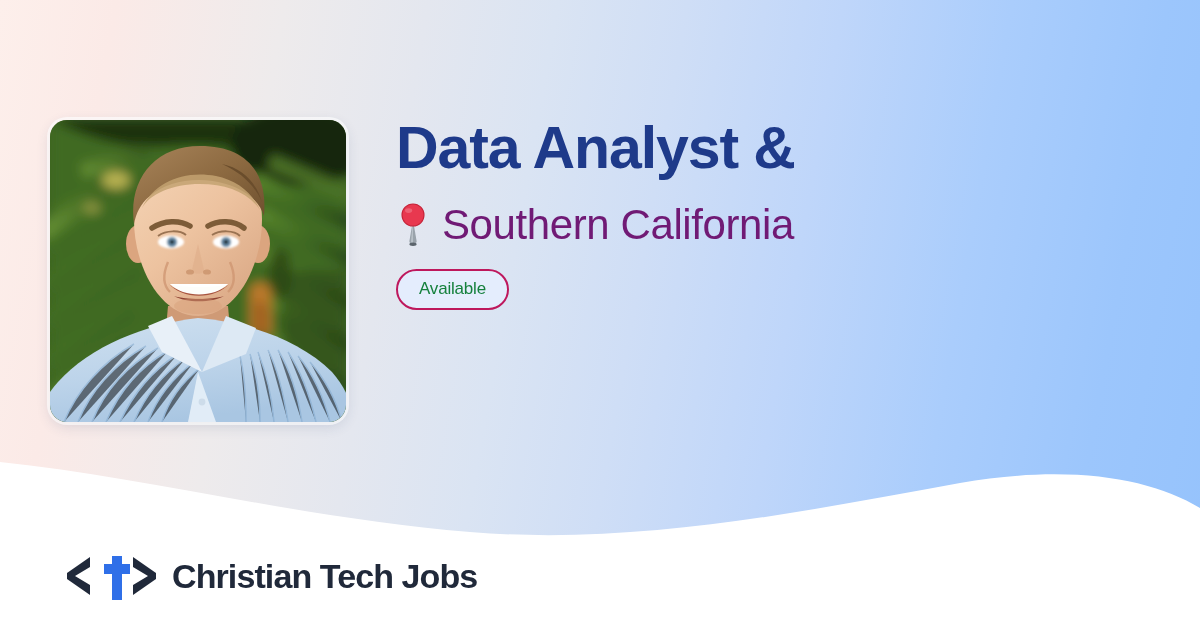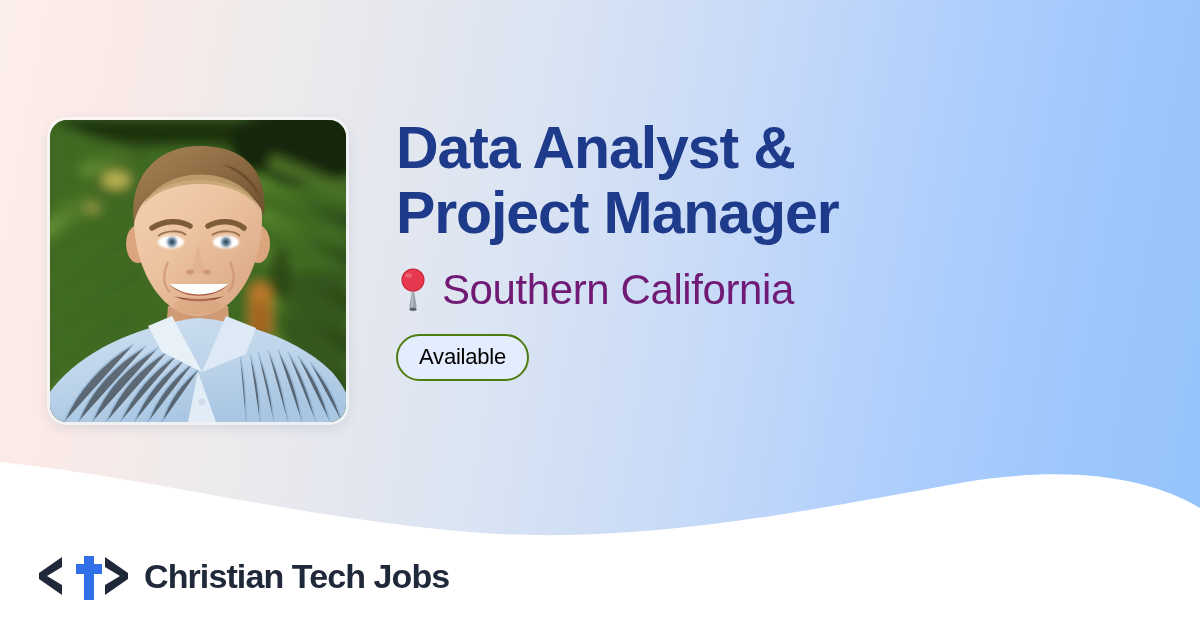--- a/index.html
+++ b/index.html
@@ -101,33 +101,33 @@
     line-height: 1;
     color: #701a75;
     letter-spacing: -0.4px;
     white-space: nowrap;
   }
 
   .badge-row { margin-top: 16px; }
   .badge {
     display: inline-block;
     padding: 8px 21px 10px 21px;
-    border: 2px solid #4d7c0f;
+    border: 2px solid #be185d;
     border-radius: 999px;
     background: #e4edfd;
-    color: #000000;
-    font-size: 22px;
+    color: #15803d;
+    font-size: 17px;
     line-height: 1.15;
     letter-spacing: -0.2px;
   }
 
   
   #brand {
     position: absolute;
-    left: 36px;
+    left: 64px;
     top: 548px;
     height: 56px;
     display: flex;
     align-items: center;
   }
   #brand-mark { width: 94px; height: 56px; flex: 0 0 auto; display:block; }
   #brand-name {
     margin-left: 14px;
     font-size: 34px;
     font-weight: bold;
@@ -309,21 +309,20 @@
         <path d="M124 176 C 136 183, 162 183, 174 176 C 162 180, 136 180, 124 176 Z" fill="#8e4232"></path>
 
         <ellipse cx="148" cy="186" rx="24" ry="8" fill="#d8a07a" opacity="0.45"></ellipse>
       </g>
     </svg>
   </div>
 
   <div id="info">
     <h1 class="headline">
       <span class="ln">Data Analyst &amp;</span>
-      <span class="ln">Project Manager</span>
     </h1>
 
     <div class="loc-row">
       <span class="pin">
         <svg viewBox="0 0 34 44" aria-hidden="true">
           <path d="M17 17 L13.4 38 C13.2 39.4 14 40.2 15.2 40.2 L18.8 40.2 C20 40.2 20.8 39.4 20.6 38 L17 17 Z" fill="#9aa3ab"></path>
           <path d="M17 17 L15 38 C14.9 39.4 15.6 40.2 16.6 40.2 L17 40.2 Z" fill="#b8c0c7"></path>
           <ellipse cx="17" cy="41.3" rx="3.6" ry="1.7" fill="#5b646c"></ellipse>
           <circle cx="17" cy="12" r="11" fill="#e8384f"></circle>
           <circle cx="17" cy="12" r="11" fill="none" stroke="#c62338" stroke-width="1.1"></circle>

